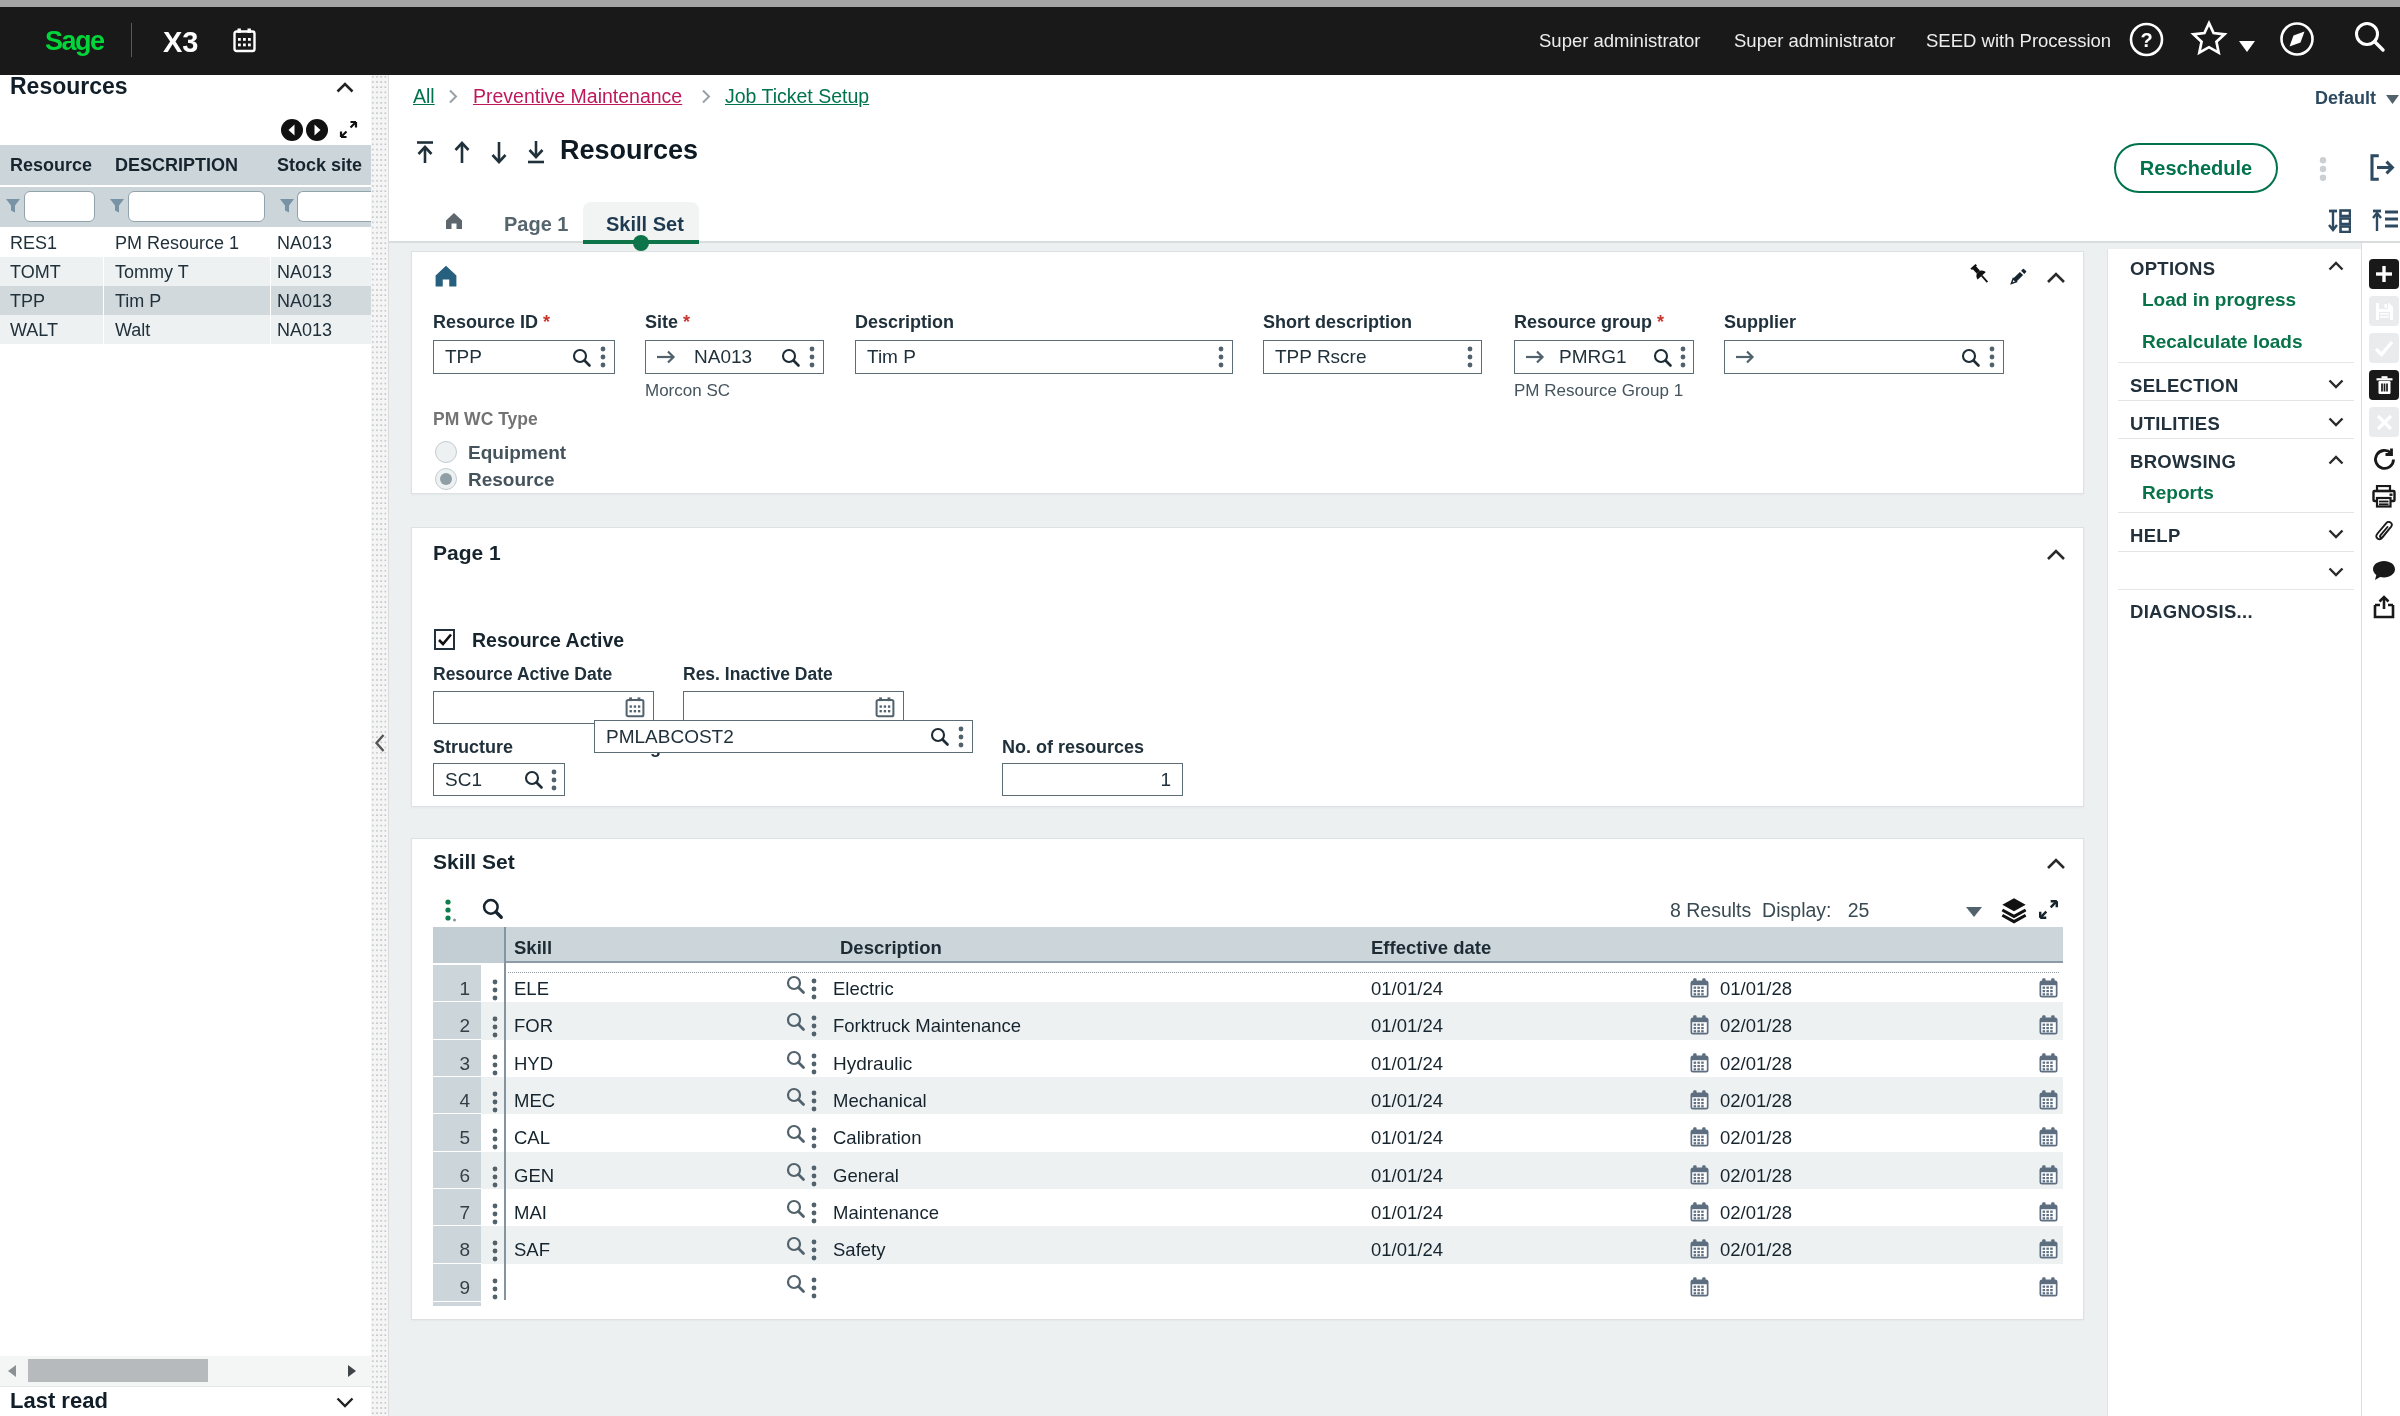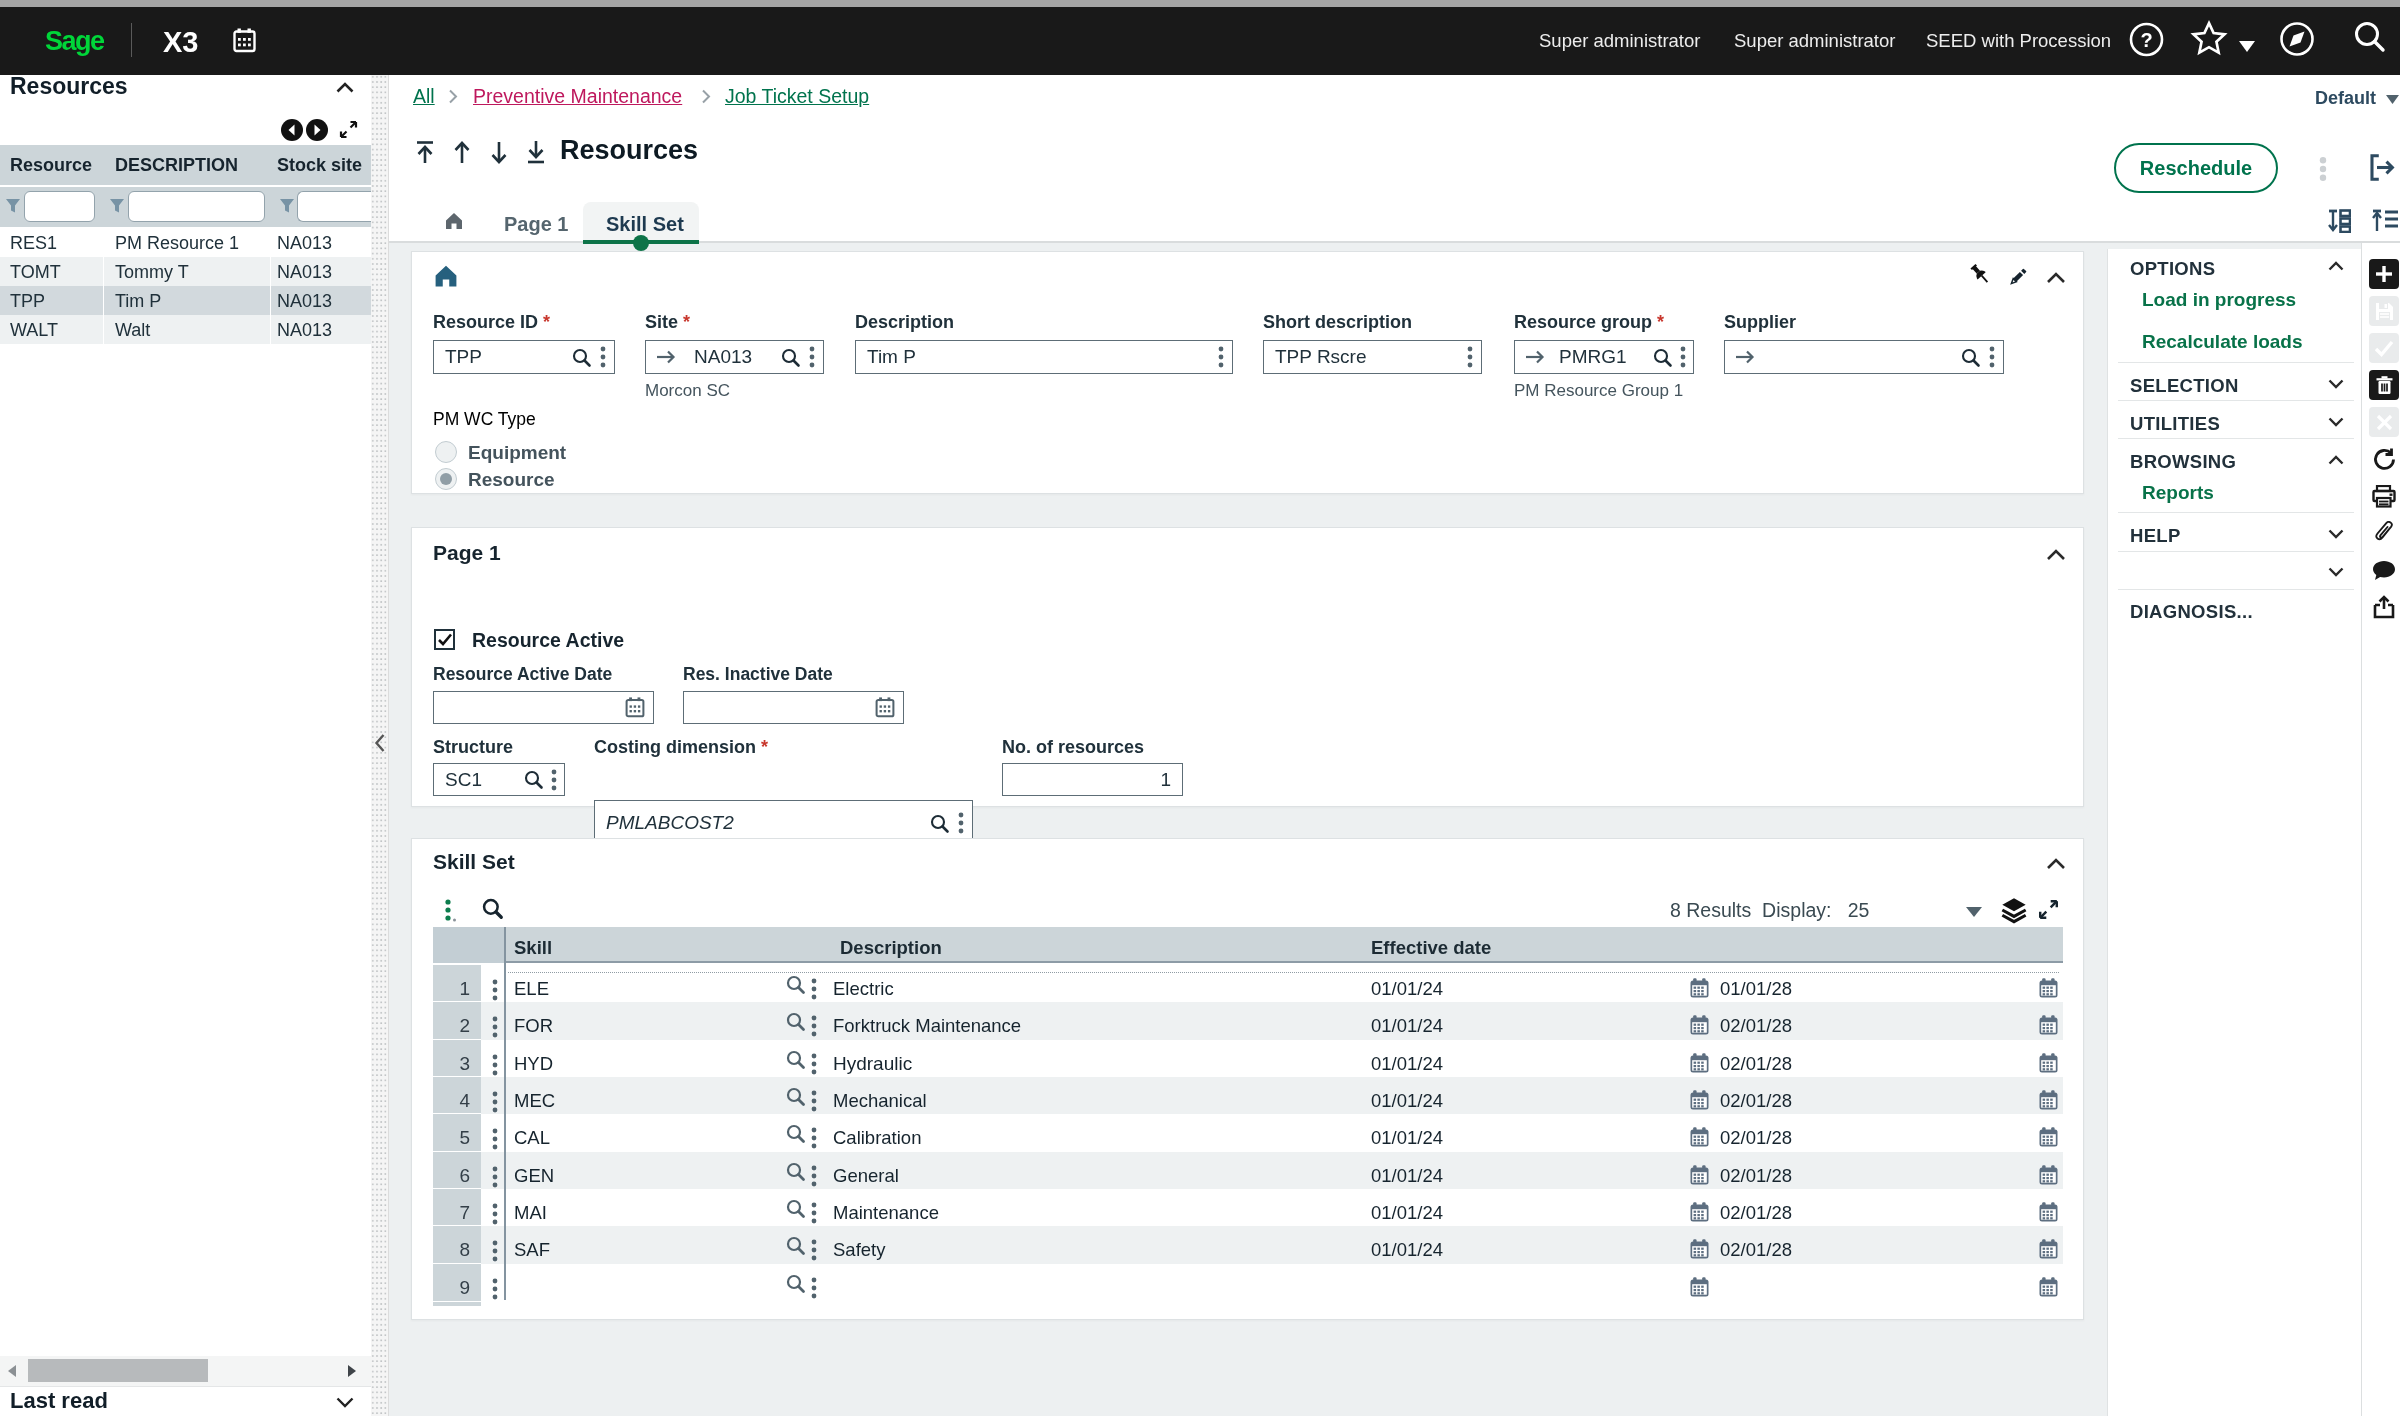--- a/index.html
+++ b/index.html
@@ -348,21 +348,21 @@
       <circle cx="9" cy="9" r="6" fill="none" stroke="#1d2c36" stroke-width="2.1"></circle>
       <line x1="13.5" y1="13.5" x2="18.5" y2="18.5" stroke="#1d2c36" stroke-width="2.6" stroke-linecap="round"></line>
     </svg>
   <svg width="6" height="22" viewBox="0 0 6 22" style="margin-right:8px;">
       <circle cx="3" cy="3" r="2.4" fill="#51626c"></circle>
       <circle cx="3" cy="11" r="2.4" fill="#51626c"></circle>
       <circle cx="3" cy="19" r="2.4" fill="#51626c"></circle>
     </svg>
 </div>
 
-<div class="abs" style="left:433px;top:409px;font-size:17.5px;font-weight:normal;color:#000000;">PM WC Type</div>
+<div class="abs" style="left:433px;top:409px;font-size:17.5px;font-weight:bold;color:#737373;">PM WC Type</div>
 <div class="abs" style="left:435px;top:441px;width:22px;height:22px;border-radius:50%;background:#eef1f2;border:1px solid #c2ccd1;"></div>
 <div class="abs b" style="left:468px;top:442px;font-size:19px;color:#44535c;">Equipment</div>
 <div class="abs" style="left:435px;top:468px;width:22px;height:22px;border-radius:50%;background:#eef1f2;border:1px solid #c2ccd1;"></div>
 <div class="abs" style="left:440px;top:473px;width:12px;height:12px;border-radius:50%;background:#909ea6;"></div>
 <div class="abs b" style="left:468px;top:469px;font-size:19px;color:#44535c;">Resource</div>
 
 <div class="card" style="top:527px;height:280px;"></div>
 <div class="abs sechead" style="left:433px;top:541px;">Page 1</div>
 <svg class="abs" style="left:2046px;top:549px;" width="20" height="12" viewBox="0 0 20 12">
     <path d="M2 10 L10 2 L18 10" fill="none" stroke="#2a2a2a" stroke-width="2.6"></path>
@@ -419,21 +419,21 @@
   <svg width="21" height="21" viewBox="0 0 21 21" style="margin-right:7px;">
       <circle cx="9" cy="9" r="6" fill="none" stroke="#1d2c36" stroke-width="2.1"></circle>
       <line x1="13.5" y1="13.5" x2="18.5" y2="18.5" stroke="#1d2c36" stroke-width="2.6" stroke-linecap="round"></line>
     </svg>
   <svg width="6" height="22" viewBox="0 0 6 22" style="margin-right:7px;">
       <circle cx="3" cy="3" r="2.4" fill="#51626c"></circle>
       <circle cx="3" cy="11" r="2.4" fill="#51626c"></circle>
       <circle cx="3" cy="19" r="2.4" fill="#51626c"></circle>
     </svg>
 </div>
-<div class="inp" style="left:594px;top:800px;width:379px;height:46px;font-style:italic;">
+<div class="inp" style="left:594px;top:720px;width:379px;height:33px;">
   <span style="margin-left:11px;flex:1;">PMLABCOST2</span>
   <svg width="21" height="21" viewBox="0 0 21 21" style="margin-right:8px;">
       <circle cx="9" cy="9" r="6" fill="none" stroke="#1d2c36" stroke-width="2.1"></circle>
       <line x1="13.5" y1="13.5" x2="18.5" y2="18.5" stroke="#1d2c36" stroke-width="2.6" stroke-linecap="round"></line>
     </svg>
   <svg width="6" height="22" viewBox="0 0 6 22" style="margin-right:8px;">
       <circle cx="3" cy="3" r="2.4" fill="#51626c"></circle>
       <circle cx="3" cy="11" r="2.4" fill="#51626c"></circle>
       <circle cx="3" cy="19" r="2.4" fill="#51626c"></circle>
     </svg>

